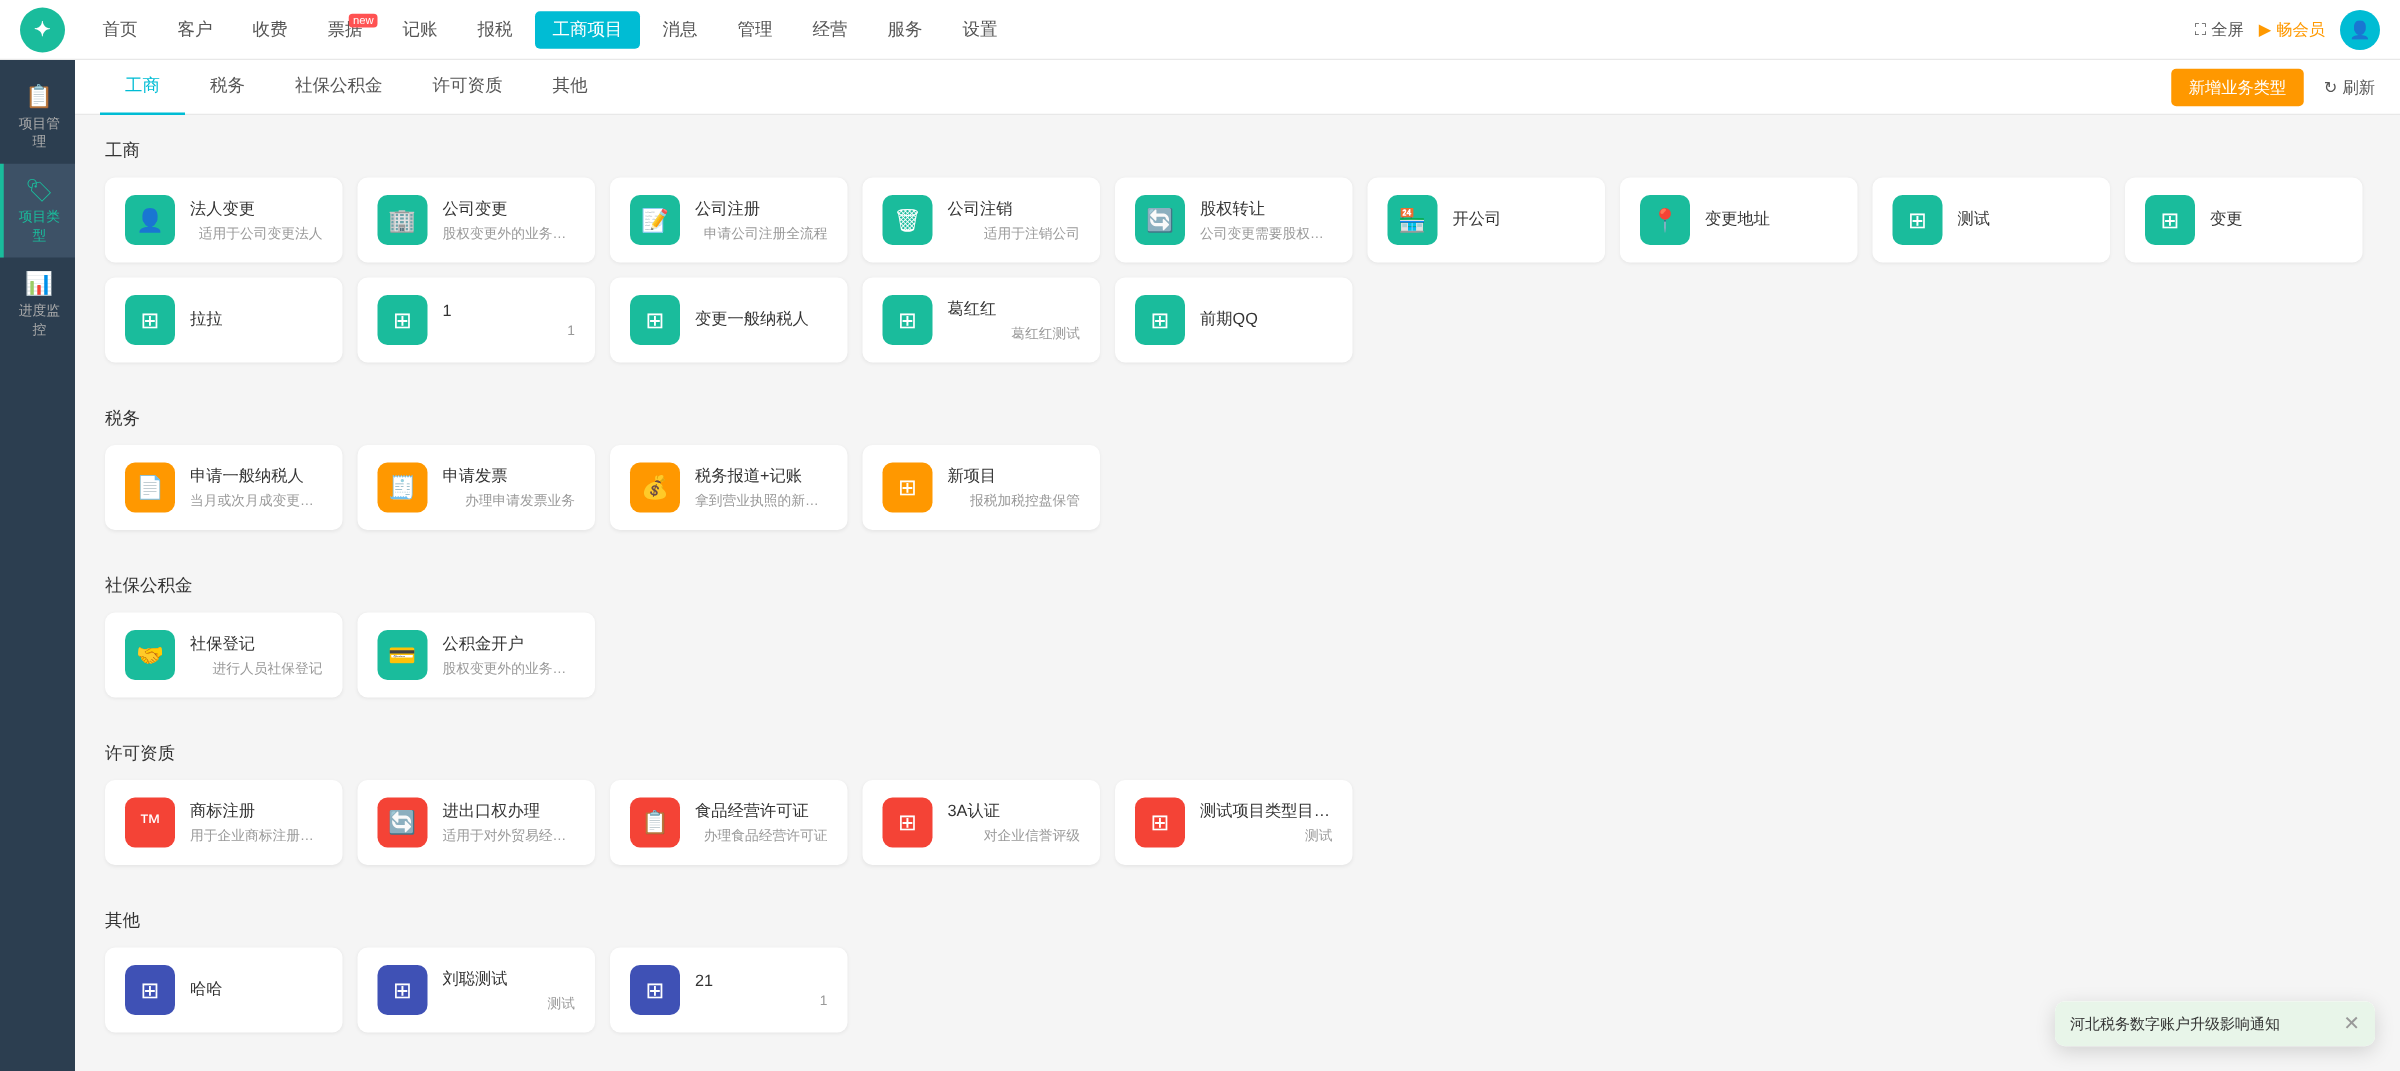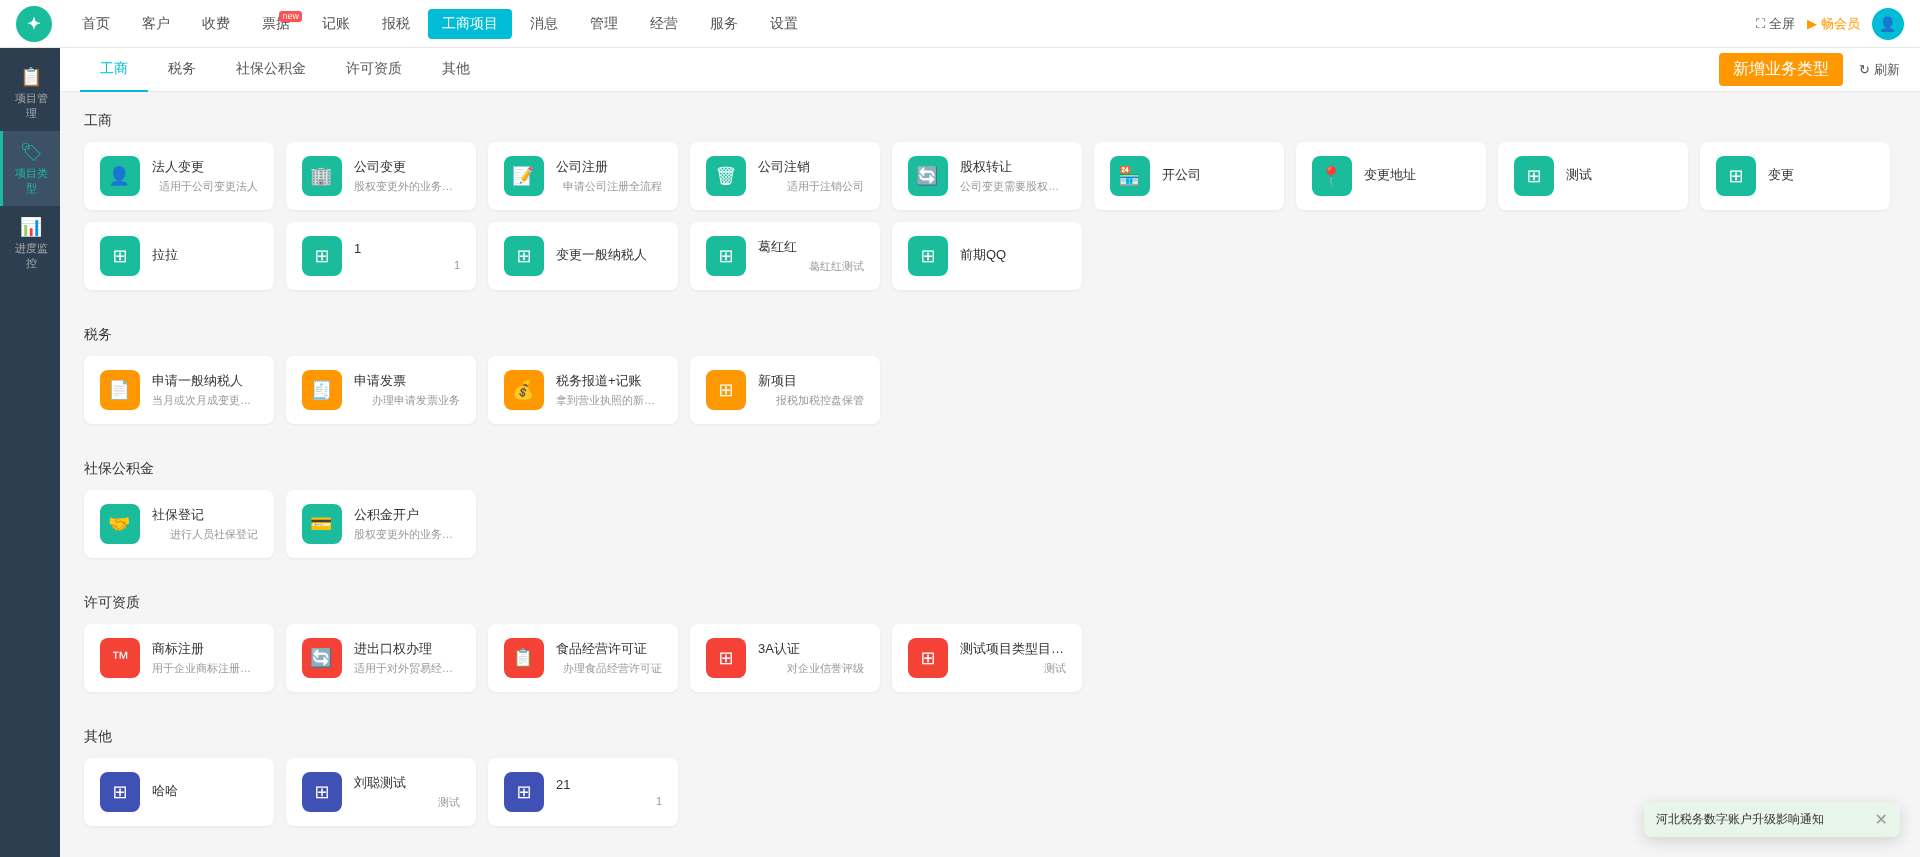--- a/index.html
+++ b/index.html
@@ -62,21 +62,21 @@
       background: #00bcd4;
       border-radius: 50%;
       display: flex; align-items: center; justify-content: center;
       color: white; font-size: 14px; cursor: pointer;
     }
     .add-btn {
       background: #ff9800;
       color: white;
       padding: 6px 14px;
       border-radius: 4px;
-      font-size: 16px;
+      font-size: 13px;
       cursor: pointer;
       white-space: nowrap;
       border: none;
     }
     .refresh-btn {
       display: flex; align-items: center; gap: 4px;
       color: #555; font-size: 13px; cursor: pointer; margin-left: 8px;
     }
 
     

